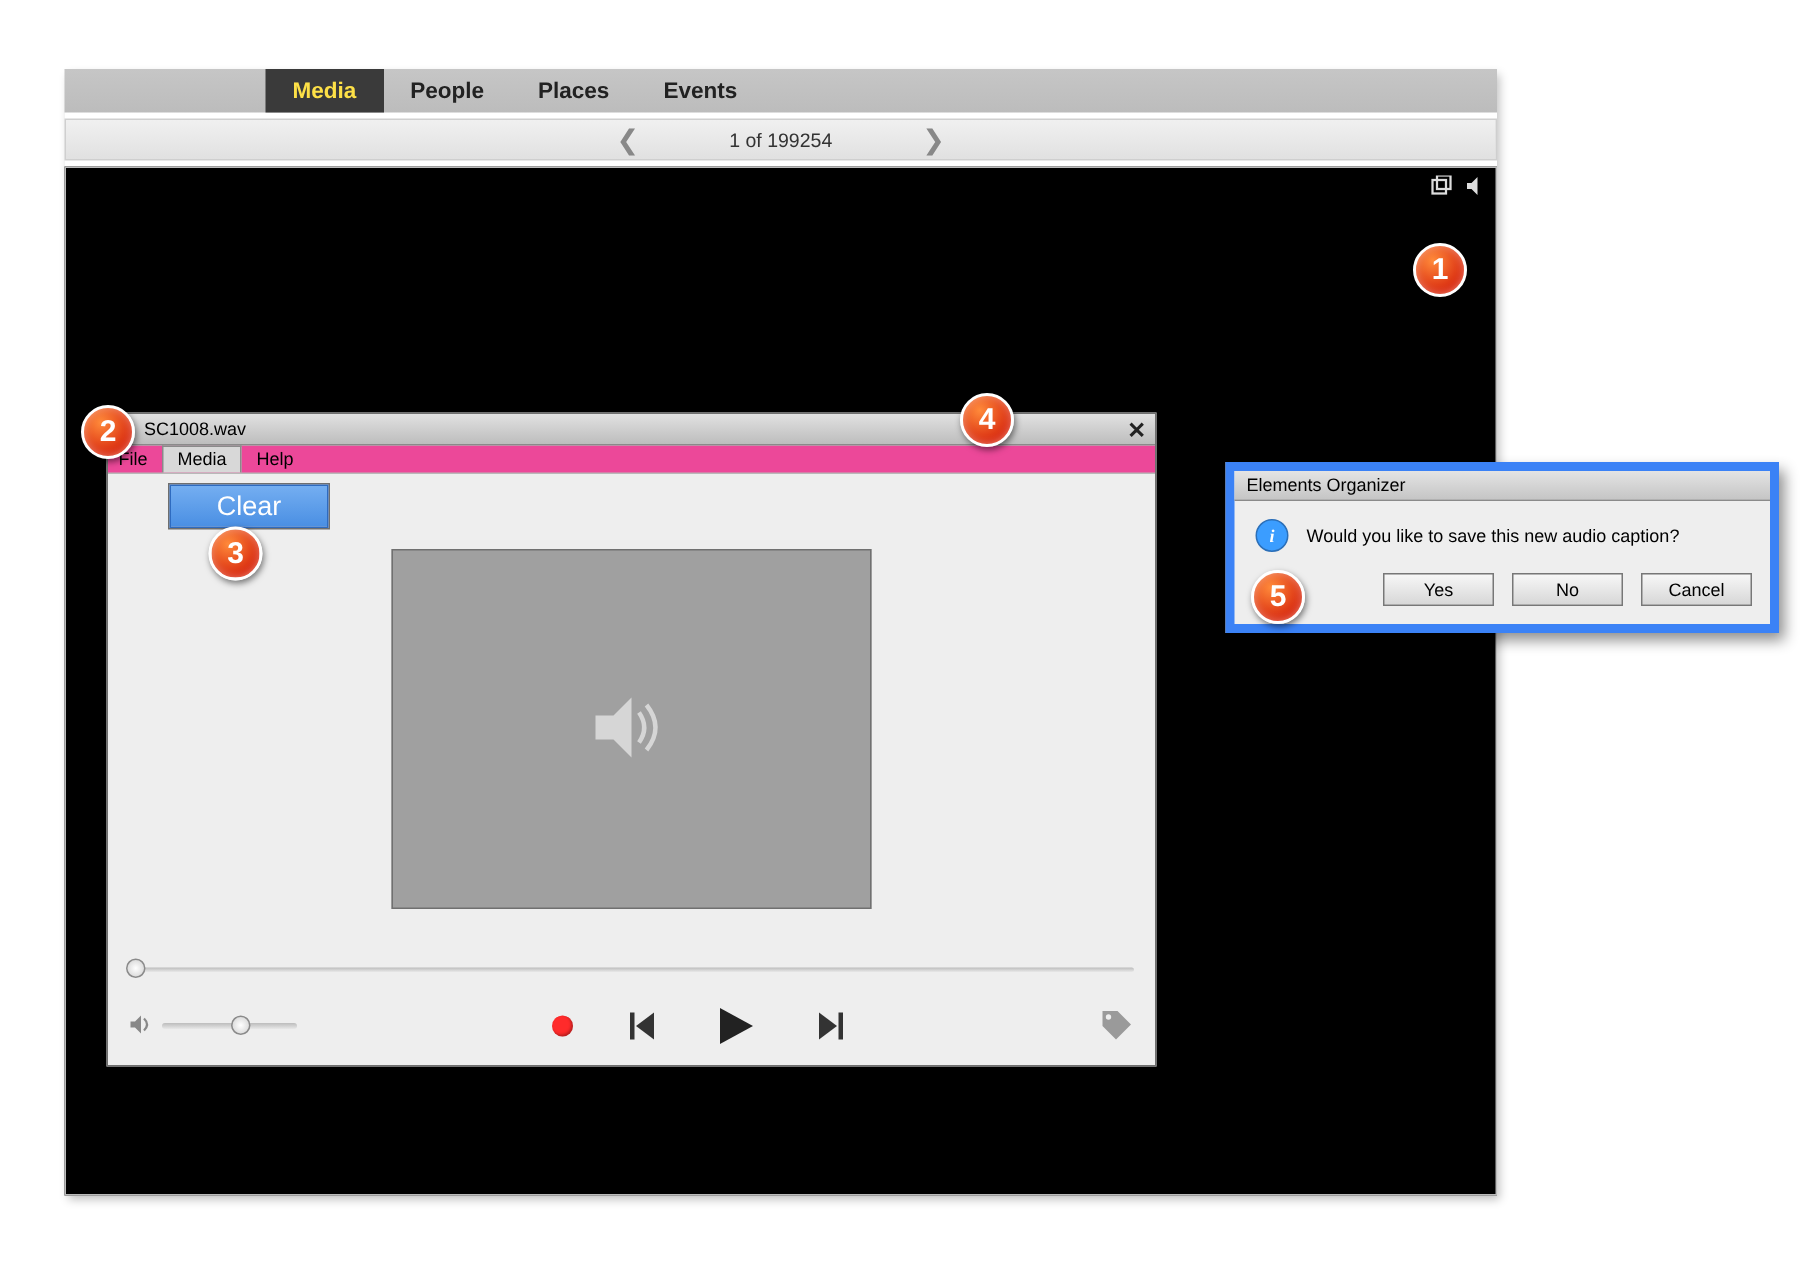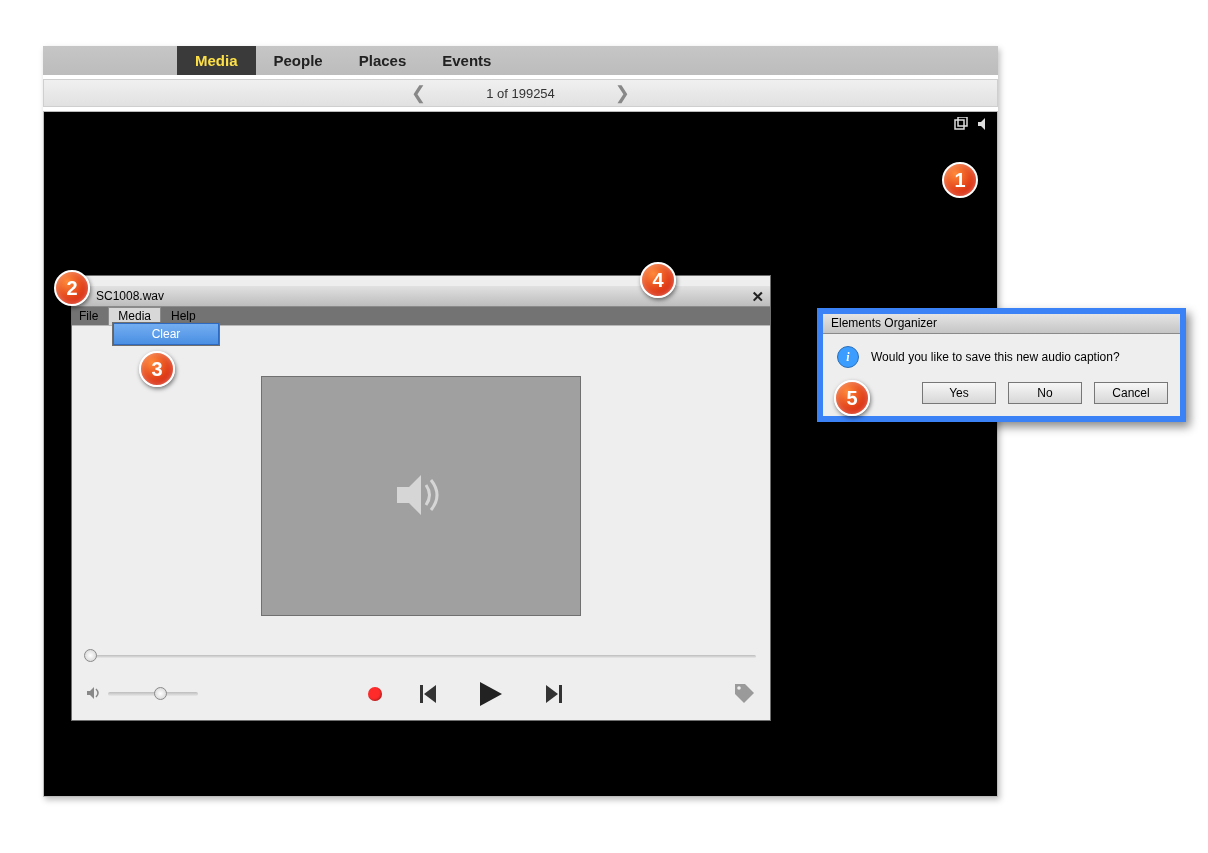--- a/index.html
+++ b/index.html
@@ -75,30 +75,29 @@
     box-shadow: 6px 8px 12px rgba(0,0,0,0.55);
   }
   .audio-title {
     height: 21px;
     background: linear-gradient(#e1e1e1,#bdbdbd);
     display: flex; align-items: center;
     padding: 0 6px;
     font-size: 12px;
     border-bottom: 1px solid #8a8a8a;
     position: relative;
-    margin-top: 10px;
   }
   .audio-title .closebtn {
     position: absolute; right: 6px; top: 2px;
     font-size: 15px; font-weight: bold; cursor: pointer;
     color: #222;
   }
   .audio-menu {
     display: flex;
-    background: #737373;
+    background: #ec4899;
     border-bottom: 1px solid #b8b8b8;
     font-size: 12px;
   }
   .audio-menu .mitem {
     padding: 2px 10px;
     cursor: pointer;
   }
   .audio-menu .mitem.open {
     background: #d8d8d8;
     border: 1px solid #8a8a8a;
@@ -110,21 +109,21 @@
     left: 112px; top: 322px;
     width: 108px;
     border: 1px solid #6f6f6f;
     background: #fff;
     z-index: 10;
   }
   .dropdown .ditem {
     background: linear-gradient(#74aef1,#4a8fe3);
     color: #fff;
     text-align: center;
-    font-size: 12px;
+    font-size: 18px;
     padding: 3px 0;
     border: 1px solid #2e6bc0;
     cursor: pointer;
   }
   .audio-body {
     background: #eee;
     padding: 0 10px 12px 10px;
   }
   .thumb-area {
     margin: 50px auto 30px auto;

